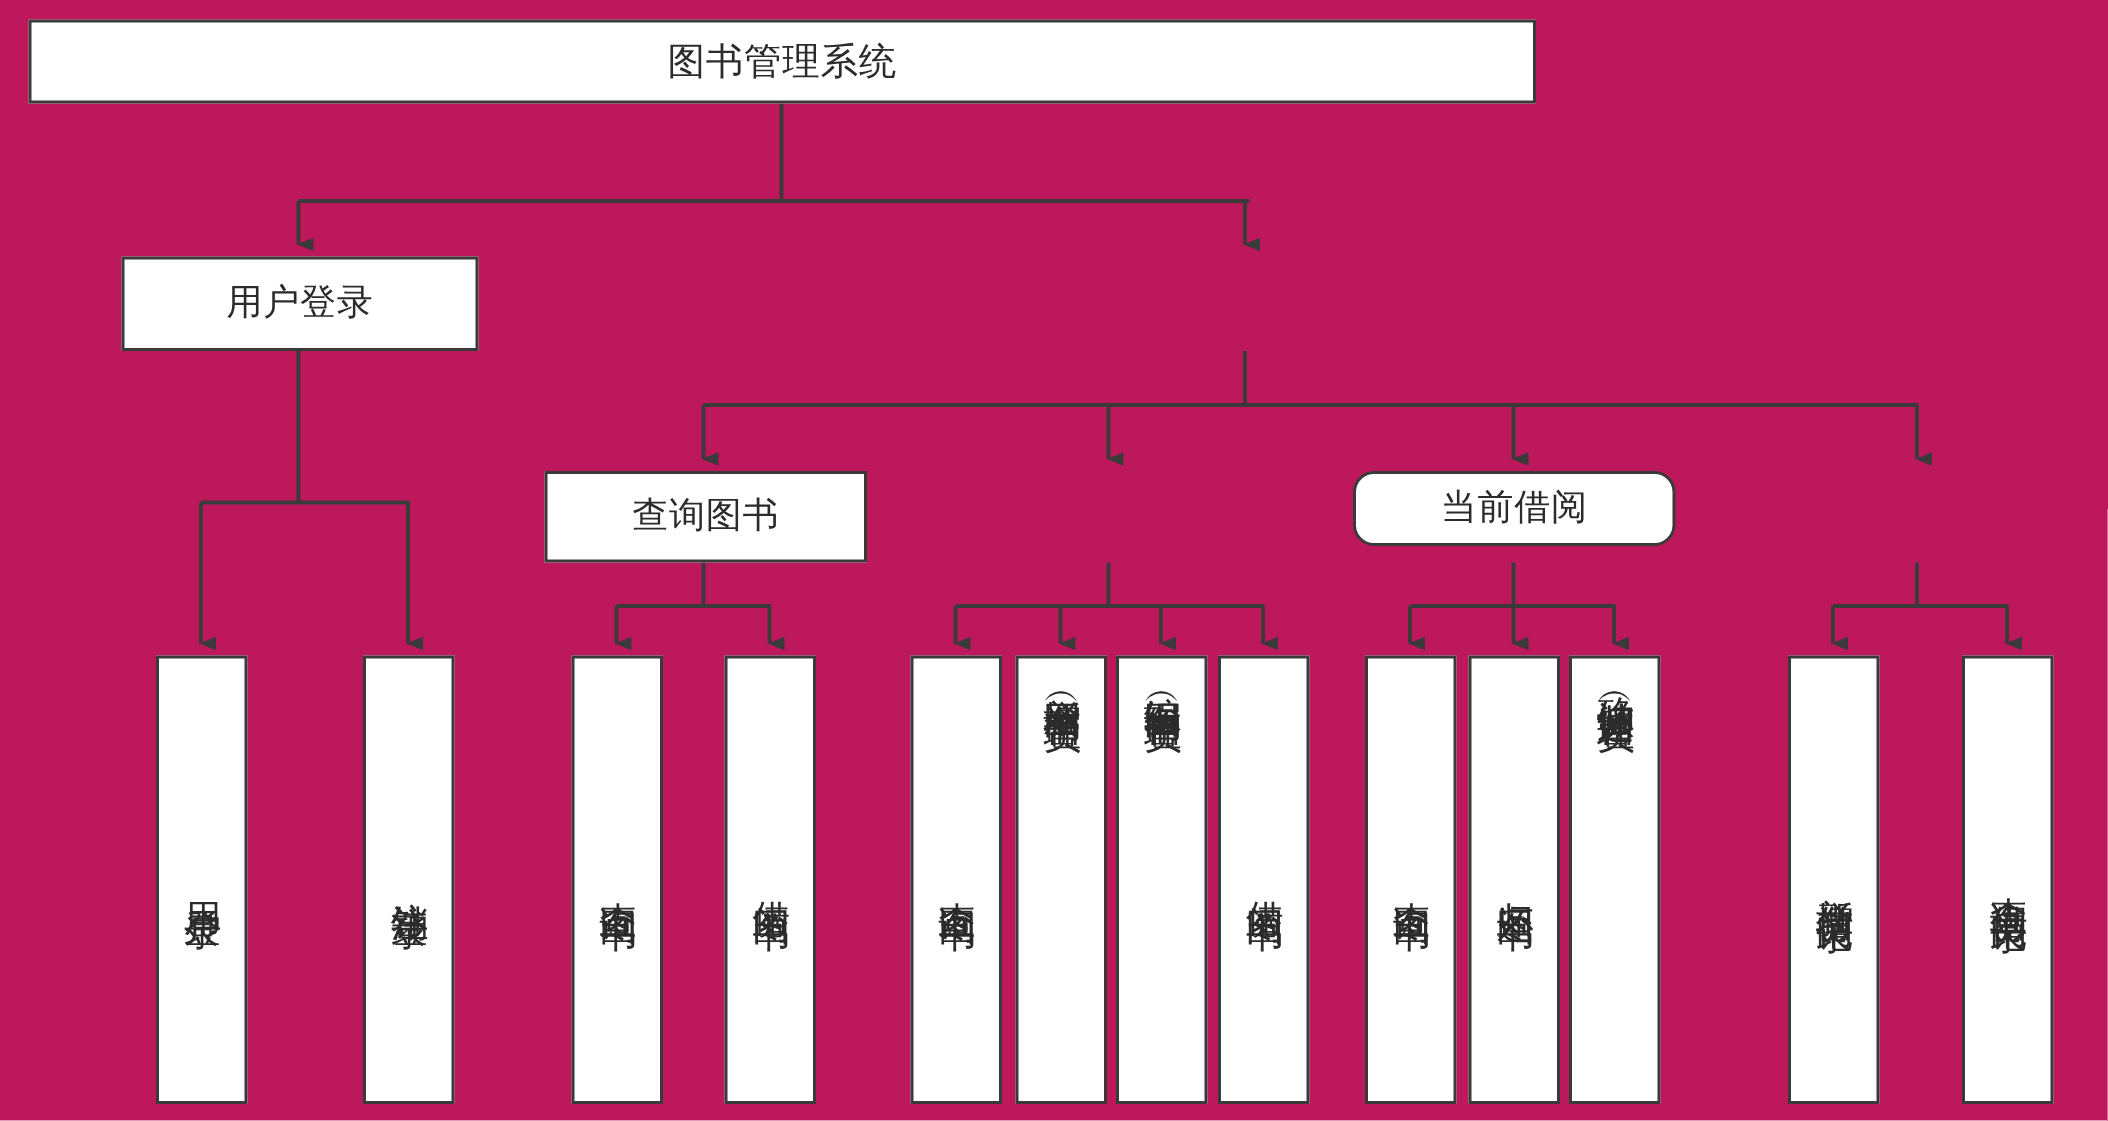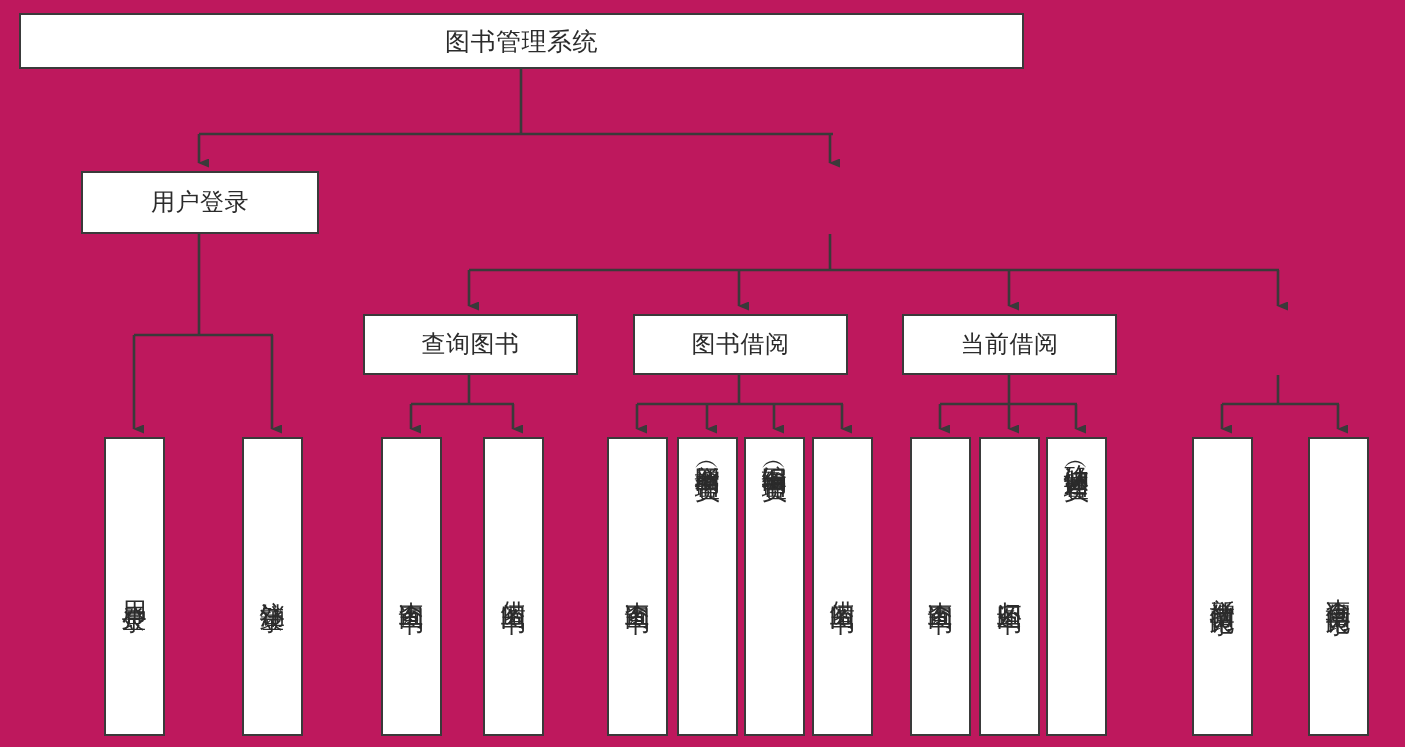--- a/index.html
+++ b/index.html
@@ -144,25 +144,22 @@
 
   <div class="node horiz" style="left:81px; top:171px; width:238px; height:63px;">
     <span class="label">用户登录</span>
   </div>
 
 
   <div class="node horiz" style="left:363px; top:314px; width:215px; height:61px;">
     <span class="label">查询图书</span>
   </div>
 
-  <div class="node horiz" style="left:633px; top:314px; width:215px; height:61px;">
-    <span class="label">图书借阅</span>
-  </div>
-
-  <div class="node horiz" style="left:902px; top:314px; width:215px; height:61px;">
+
+  <div class="node horiz" style="left:902px; top:314px; width:215px; height:50px;border-radius:14px;">
     <span class="label">当前借阅</span>
   </div>
 
 
   <div class="node vert center" style="left:104px; top:437px; width:61px; height:299px;">
     <span class="label">用户登录</span>
   </div>
 
   <div class="node vert center" style="left:242px; top:437px; width:61px; height:299px;">
     <span class="label">注销登录</span>

